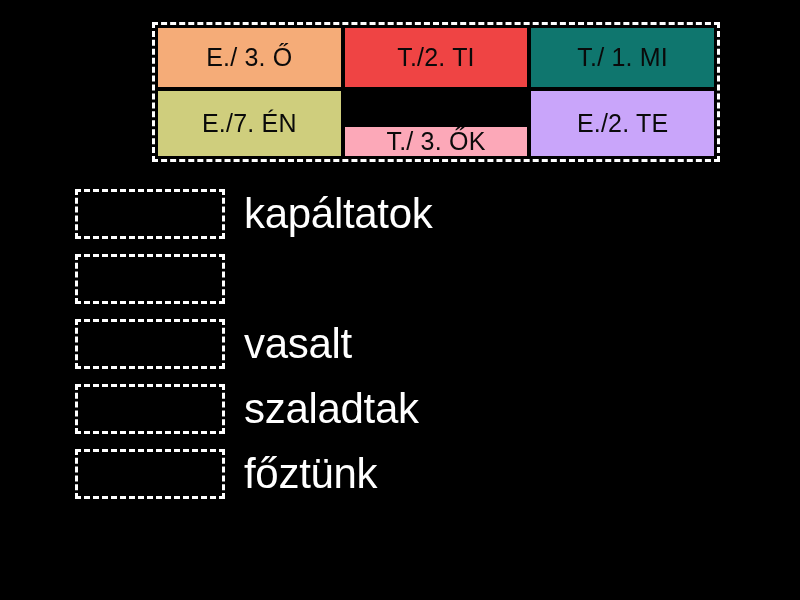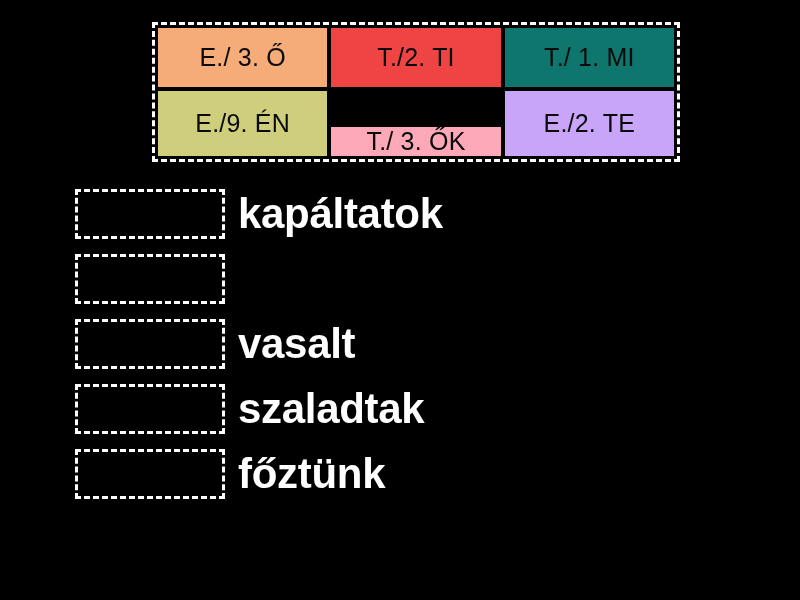--- a/index.html
+++ b/index.html
@@ -13,21 +13,21 @@
     overflow: hidden;
     font-family: "Liberation Sans", sans-serif;
     position: relative;
   }
 
   
   #tile-bank {
     position: absolute;
     left: 152px;
     top: 22px;
-    width: 528px;
+    width: 568px;
     height: 140px;
     box-sizing: border-box;
     border: 3px dashed #ffffff;
     padding: 3px;
   }
   #tile-grid {
     width: 100%;
     height: 100%;
     display: grid;
     grid-template-columns: repeat(3, 1fr);
@@ -61,45 +61,45 @@
   }
   .drop-slot {
     width: 150px;
     height: 50px;
     box-sizing: border-box;
     border: 3px dashed #ffffff;
     flex: 0 0 auto;
     background: transparent;
   }
   .answer-word {
-    margin-left: 13px;
+    margin-left: 19px;
     color: #ffffff;
     font-size: 42px;
-    font-weight: bold;
+    font-weight: normal;
     line-height: 1;
     white-space: nowrap;
     letter-spacing: -0.3px;
   }
 </style>
 </head>
 <body style="background: rgb(0, 0, 0);">
 
 <div id="tile-bank">
   <div id="tile-grid">
     <div class="tile" style="background: rgb(245, 172, 120);">
       <span>E./ 3. Ő</span>
     </div>
     <div class="tile" style="background: #ef4444;">
       <span>T./2. TI</span>
     </div>
     <div class="tile" style="background: #0f766e;">
       <span>T./ 1. MI</span>
     </div>
     <div class="tile" style="background: rgb(207, 206, 125);">
-      <span>E./9. ÉN</span>
+      <span>E./7. ÉN</span>
     </div>
     <div class="tile" style="background: rgb(252, 168, 184); margin-top: 36px;">
       <span>T./ 3. ŐK</span>
     </div>
     <div class="tile" style="background: rgb(201, 165, 250);">
       <span>E./2. TE</span>
     </div>
   </div>
 </div>
 

